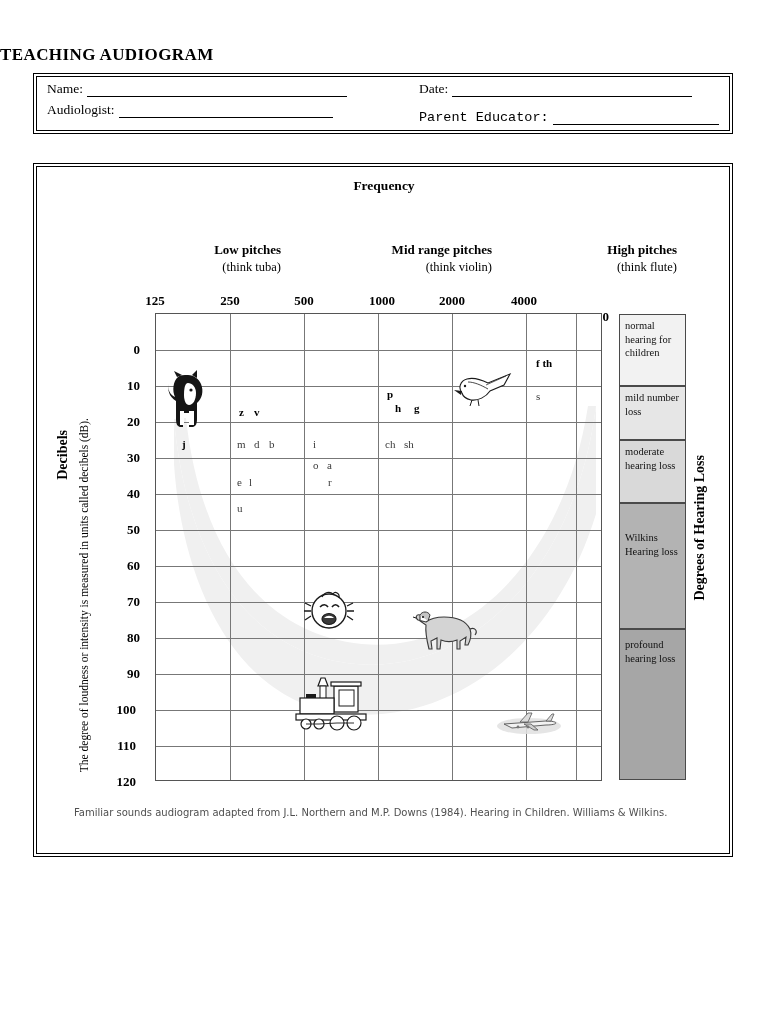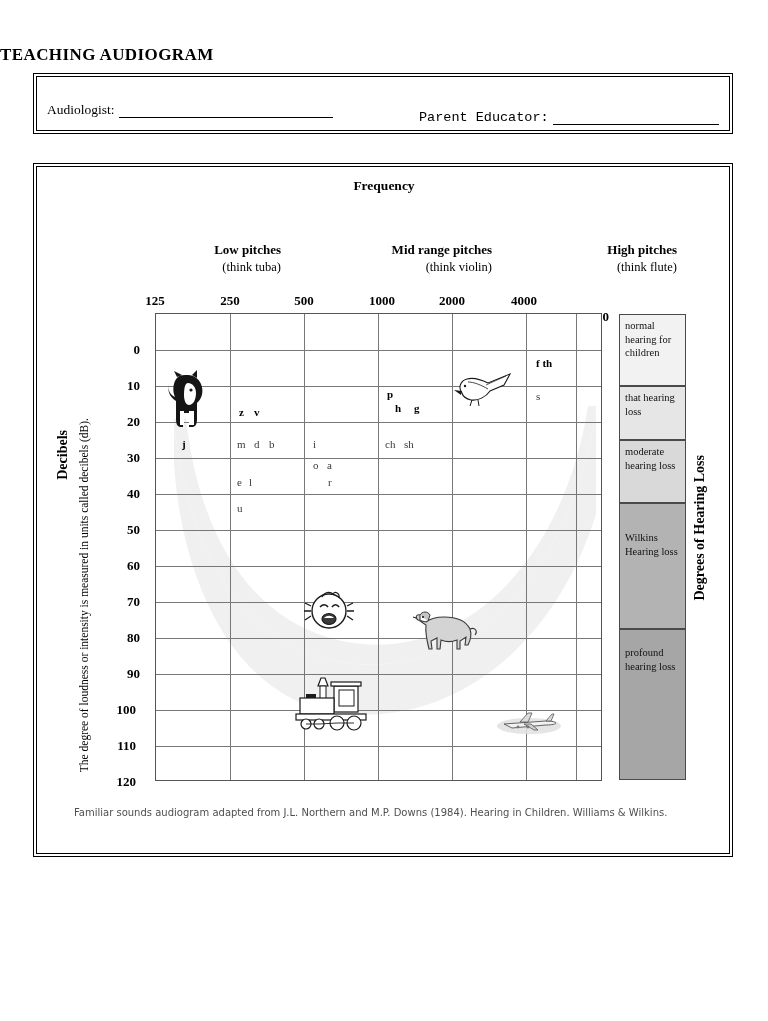--- a/index.html
+++ b/index.html
@@ -78,20 +78,30 @@
         font-size:10px;color:#4f4f4f;}
 </style>
 </head>
 <body>
 
 <div id="page">
 
   <div id="doc-title">TEACHING AUDIOGRAM</div>
 
   <div id="id-box">
+    <div class="row r1">
+      <div class="fld" style="left:0;top:0;width:350px;">
+        <span class="lbl">Name:</span>
+        <span class="line" style="width:260px;"></span>
+      </div>
+      <div class="fld" style="left:372px;top:0;width:300px;">
+        <span class="lbl">Date:</span>
+        <span class="line" style="width:240px;"></span>
+      </div>
+    </div>
     <div class="row r2">
       <div class="fld" style="left:0;top:0;width:350px;">
         <span class="lbl">Audiologist:</span>
         <span class="line" style="width:214px;"></span>
       </div>
       <div class="fld" style="left:372px;top:8px;width:300px;font-family:Liberation Mono, monospace;">
         <span class="lbl">Parent Educator:</span>
         <span class="line" style="width:170px;"></span>
       </div>
     </div>
@@ -271,29 +281,29 @@
       </svg>
     </div>
 
   </div>
 
   <div id="legend">
     <div class="lg" style="top:0px;height:72px;background:#f2f2f2;">
       <span>normal hearing for children</span>
     </div>
     <div class="lg" style="top:72px;height:54px;background:#e6e6e6;">
-      <span>that hearing loss</span>
+      <span>mild number loss</span>
     </div>
     <div class="lg" style="top:126px;height:63px;background:#d9d9d9;">
       <span>moderate hearing loss</span>
     </div>
     <div class="lg" style="top:189px;height:126px;background:#b3b3b3;padding-top:27px;">
       <span>Wilkins Hearing loss</span>
     </div>
-    <div class="lg" style="top:315px;height:151px;background:#a6a6a6;padding-top:16px;">
+    <div class="lg" style="top:315px;height:151px;background:#a6a6a6;padding-top:8px;">
       <span>profound hearing loss</span>
     </div>
   </div>
 
   <div class="vert" id="db-title">Decibels</div>
   <div class="vert" id="db-sub">The degree of loudness or intensity is measured in units called decibels (dB).</div>
   <div class="vert" id="dhl-title">Degrees of Hearing Loss</div>
 
 </div>
 

